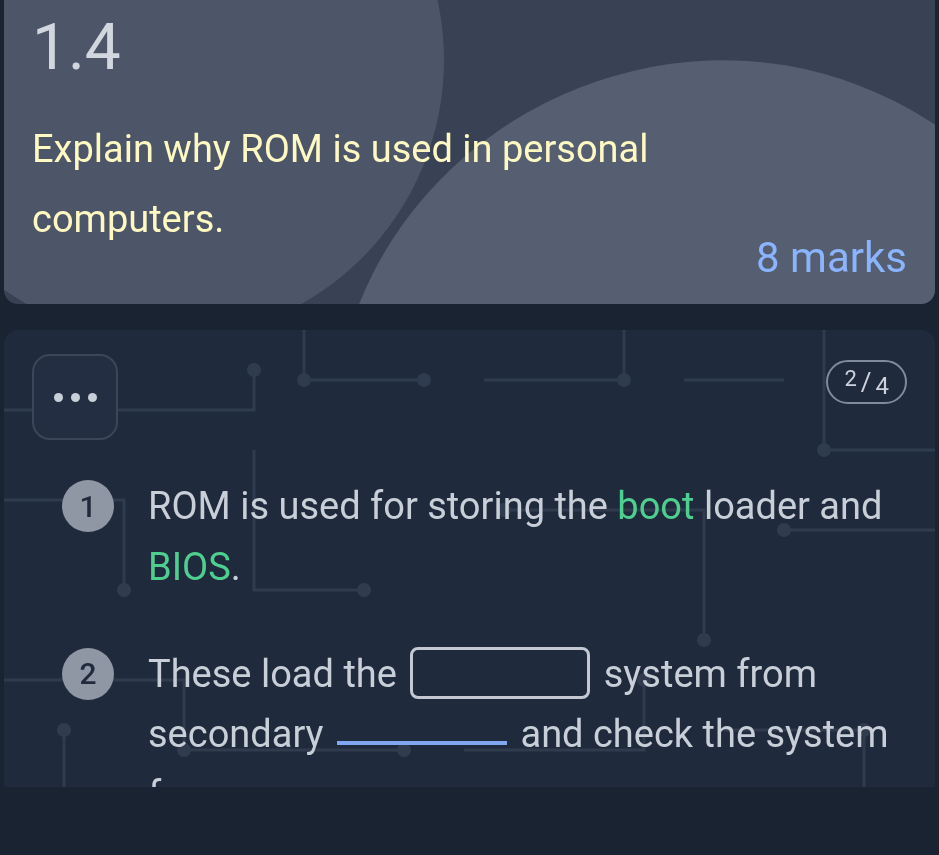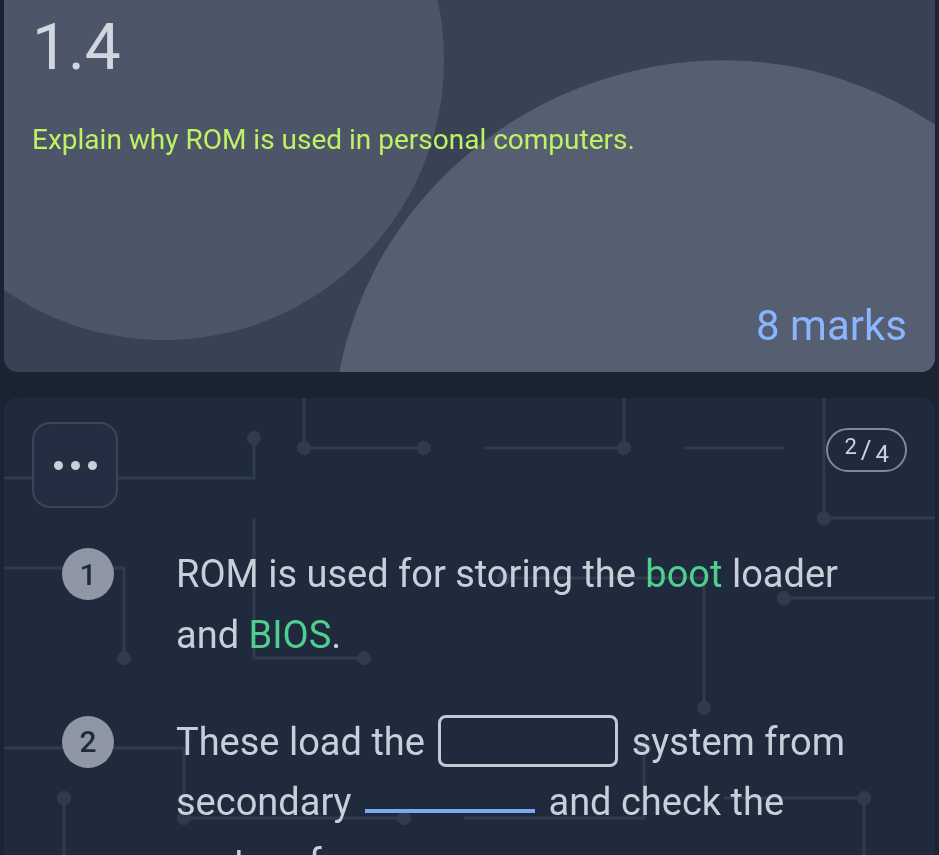--- a/index.html
+++ b/index.html
@@ -8,21 +8,21 @@
     height: 855px;
     background: #1a2332;
     font-family: -apple-system, BlinkMacSystemFont, "Segoe UI", Roboto, sans-serif;
     overflow: hidden;
     position: relative;
   }
 
   .question-card {
     position: relative;
     margin: 0 4px;
-    height: 372px;
+    height: 304px;
     background: #384254;
     border-radius: 0 0 14px 14px;
     overflow: hidden;
     padding: 16px 28px 24px 28px;
   }
 
   
   .blob1 {
     position: absolute;
     top: -220px;
@@ -50,22 +50,22 @@
     z-index: 2;
     color: #d2d6de;
     font-size: 64px;
     font-weight: 400;
     line-height: 1;
     margin-bottom: 34px;
   }
   .question-text {
     position: relative;
     z-index: 2;
-    color: #bef264;
-    font-size: 28px;
+    color: #fef9c3;
+    font-size: 38px;
     font-weight: 400;
     line-height: 1.85;
     max-width: 780px;
   }
   .marks {
     position: absolute;
     z-index: 2;
     right: 28px;
     bottom: 22px;
     color: #8bb4ff;
@@ -156,21 +156,20 @@
     align-items: center;
     justify-content: center;
     margin-top: 4px;
   }
 
   .answer-text {
     color: #c9cfd8;
     font-size: 38px;
     line-height: 1.6;
     font-weight: 400;
-    margin-left: 28px;
   }
   .answer-text .kw { color: #4fcf8f; }
 
   .blank-box {
     display: inline-block;
     width: 180px;
     height: 52px;
     border: 3px solid #c3c8d2;
     border-radius: 8px;
     vertical-align: middle;

